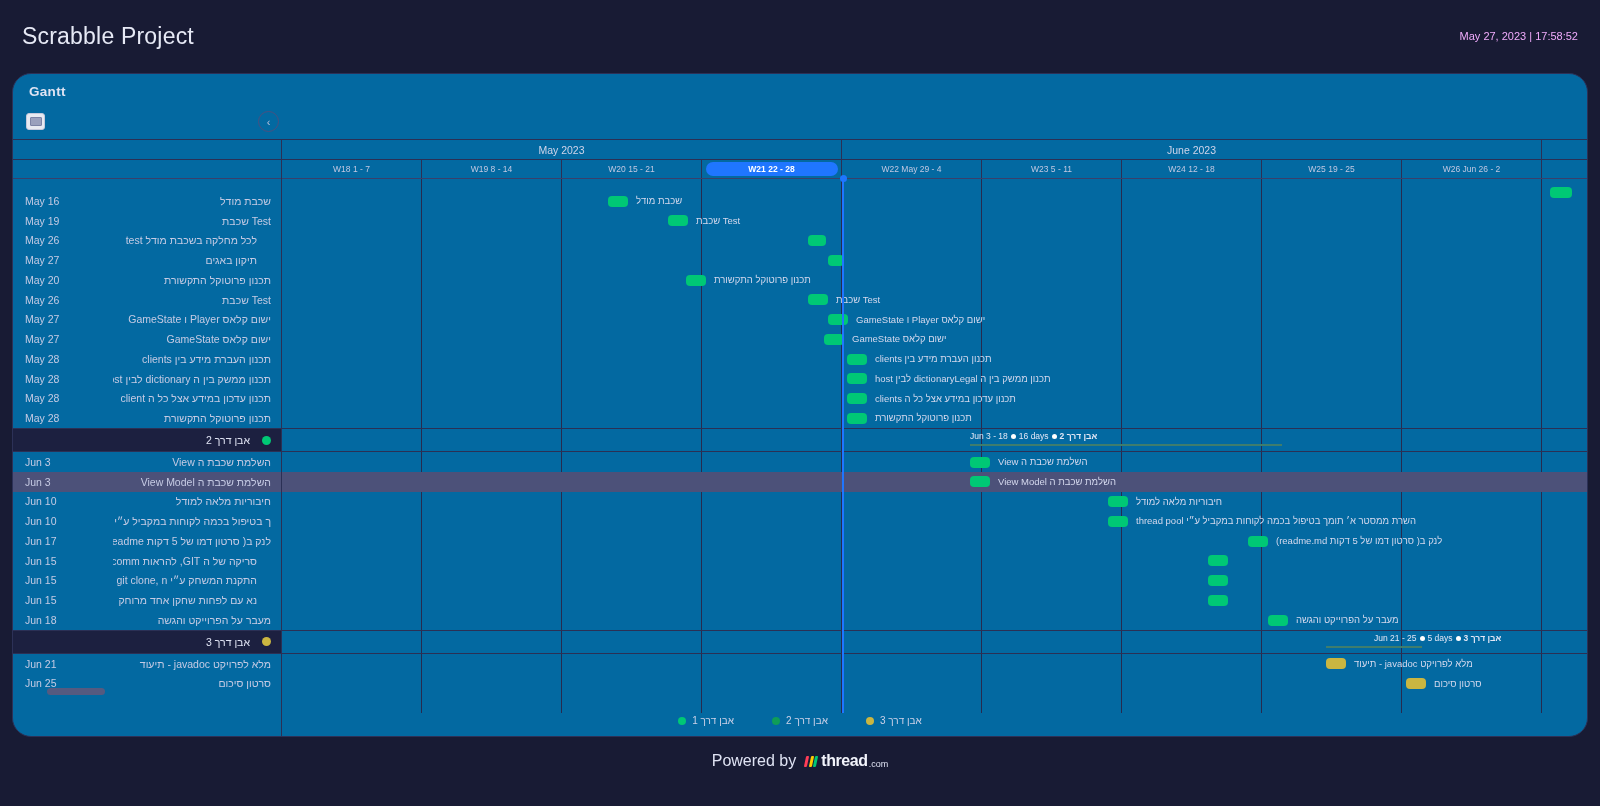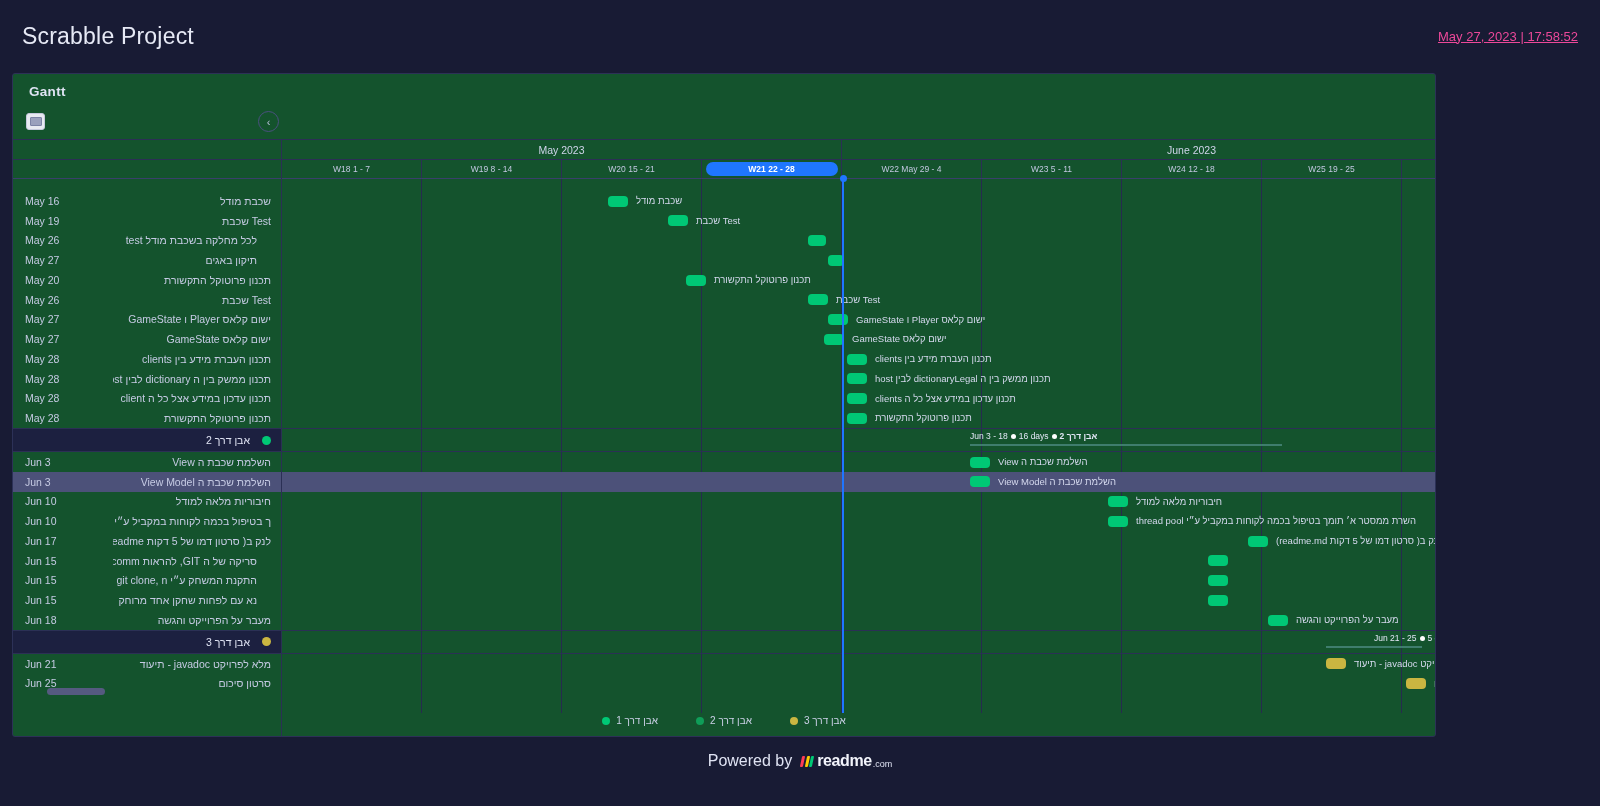--- a/index.html
+++ b/index.html
@@ -11,26 +11,26 @@
   }
   .page { position: relative; width: 1600px; height: 806px; background: #181b34; }
 
   
   .topbar {
     position: absolute; left: 0; top: 0; width: 1600px; height: 72px;
     display: flex; align-items: center; justify-content: space-between;
     padding: 16px 22px;
   }
   .proj-title { font-size: 23px; color: #e6e9f5; letter-spacing: .2px; font-weight: 400; }
-  .timestamp { font-size: 13px; color: #ec4899; text-decoration: underline; }
+  .timestamp { font-size: 11px; color: #f0abfc; }
 
   
   .card {
-    position: absolute; left: 12px; top: 73px; width: 1424px; height: 664px;
-    background: #14532d; border: 1px solid #2c3157; border-radius: 3px;
+    position: absolute; left: 12px; top: 73px; width: 1576px; height: 664px;
+    background: #0369a1; border: 1px solid #2c3157; border-radius: 19px;
   }
   .card-head { height: 34px; display: flex; align-items: center; padding: 0 16px; }
   .card-title { font-size: 13.5px; color: #dfe3f3; font-weight: 600; letter-spacing: .3px; }
 
   
   .gantt { position: absolute; left: 0; top: 34px; right: 0; bottom: 0; }
 
   .toolrow { position: relative; height: 32px; border-bottom: 1px solid #2b3055; }
   .thumb-icon {
     position: absolute; left: 13px; top: 5px; width: 19px; height: 17px;
@@ -446,17 +446,17 @@
   </div>
 
   <div class="footer">
     <span class="pb">Powered by</span>
     <span class="mlogo">
       <span class="mstripes">
         <i style="background:#ff3d57"></i>
           <i style="background:#ffcb00"></i>
           <i style="background:#00c875"></i>
       </span>
-      <span class="mword">readme</span>
+      <span class="mword">thread</span>
       <span class="mcom">.com</span>
     </span>
   </div>
 </div>
 
 </body></html>

